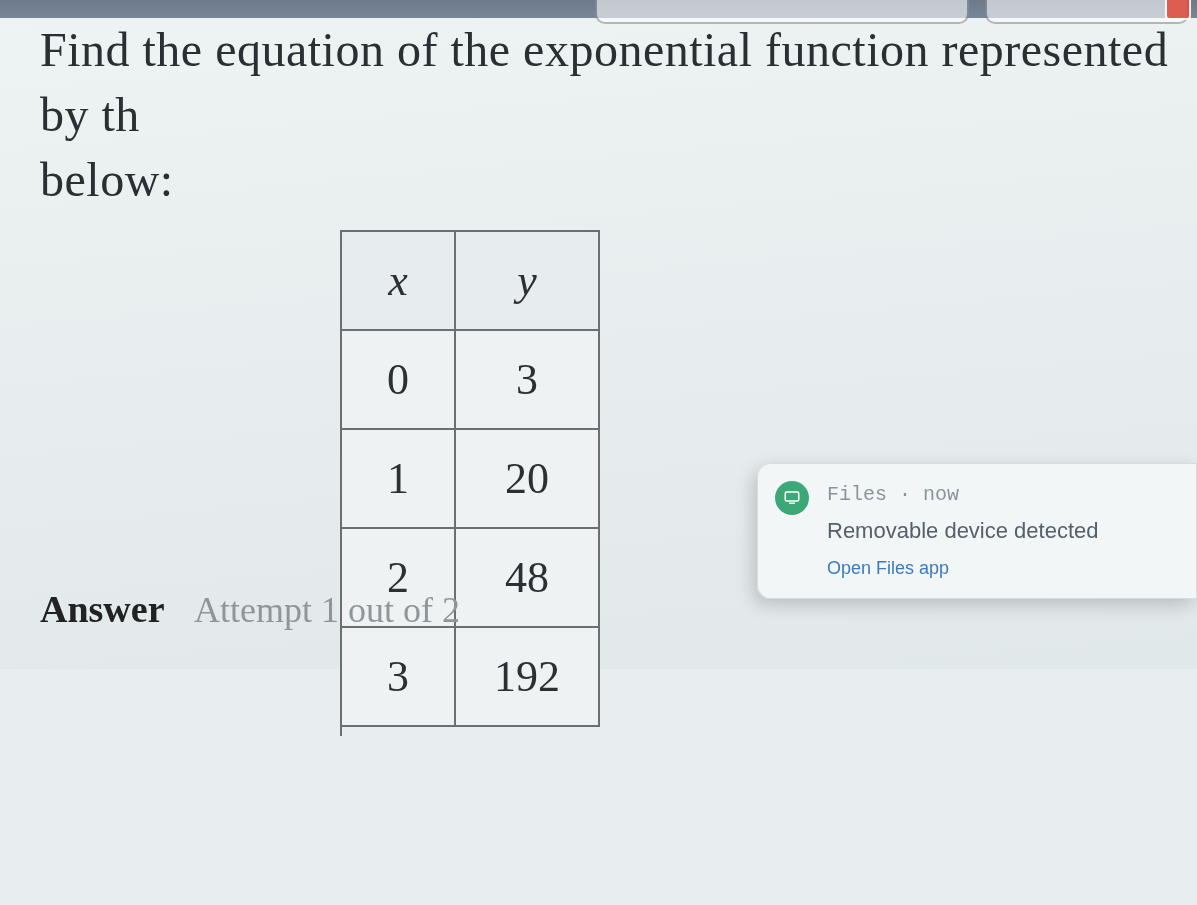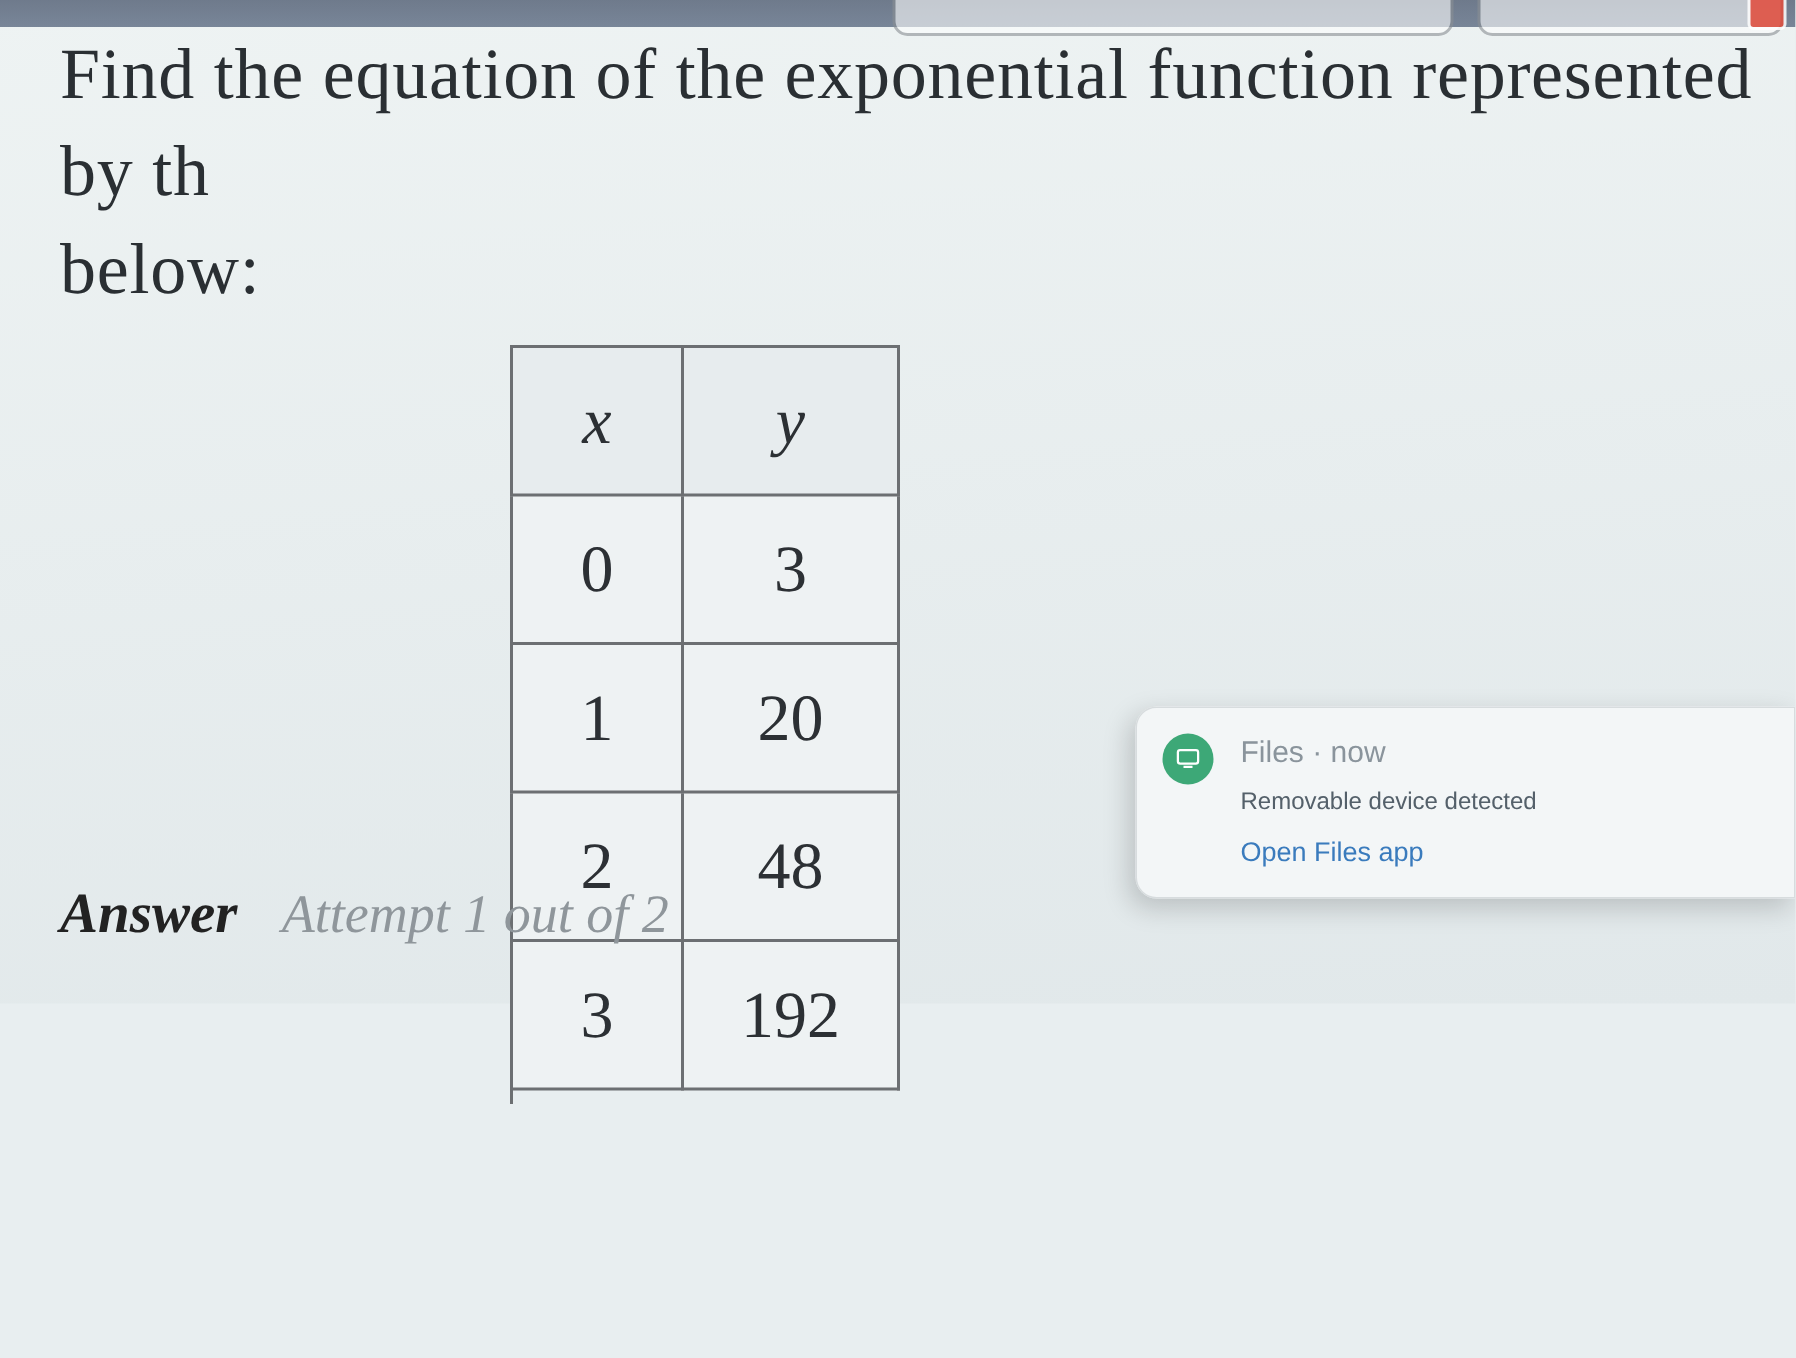--- a/index.html
+++ b/index.html
@@ -94,21 +94,20 @@
     height: 20px;
     background: #6c6f72;
   }
   .answer-row {
     position: absolute;
     left: 40px;
     bottom: 38px;
     font-size: 38px;
     color: #333;
     font-family: Georgia, serif;
-    font-style: italic;
   }
   .answer-row .label {
     font-weight: bold;
     color: #222;
     margin-right: 20px;
   }
   .answer-row .attempt {
     color: #8f969b;
     font-size: 36px;
   }
@@ -135,23 +134,24 @@
     background: #3da877;
     display: flex;
     align-items: center;
     justify-content: center;
   }
   .toast .badge svg { width: 18px; height: 18px; }
   .toast .line-app {
     font-size: 20px;
     color: #8a949c;
     margin-bottom: 12px;
+    font-family: Liberation Mono, monospace;
   }
   .toast .line-title {
-    font-size: 16px;
+    font-size: 22px;
     color: #54606a;
     margin-bottom: 8px;
   }
   .toast .line-body {
     font-size: 18px;
     color: #8c98a2;
     line-height: 1.35;
   }
   .toast .line-action {
     margin-top: 14px;

